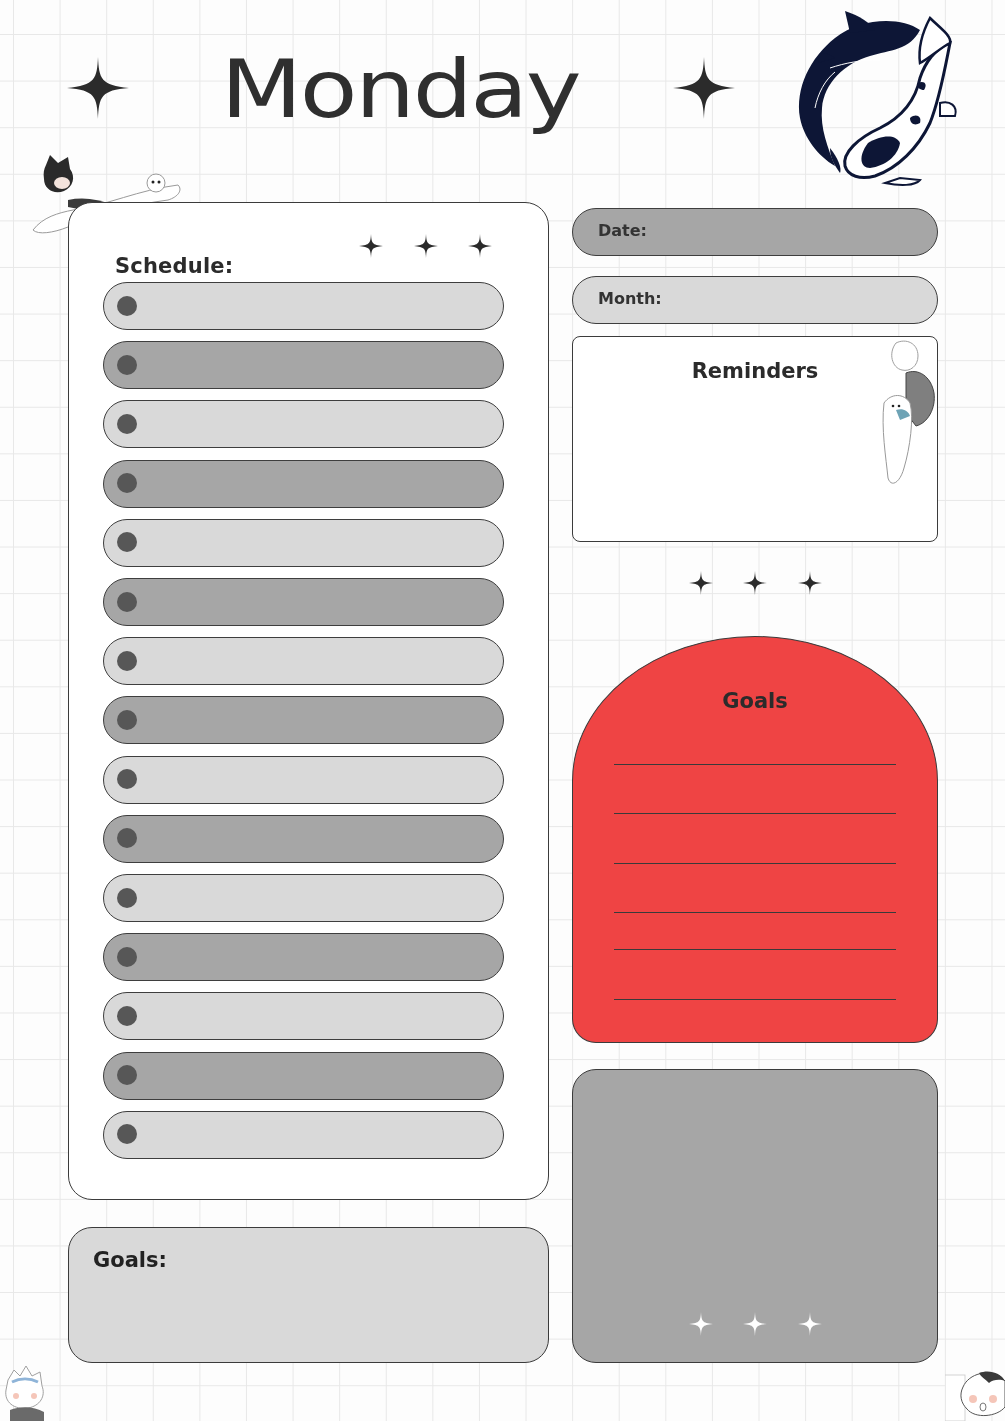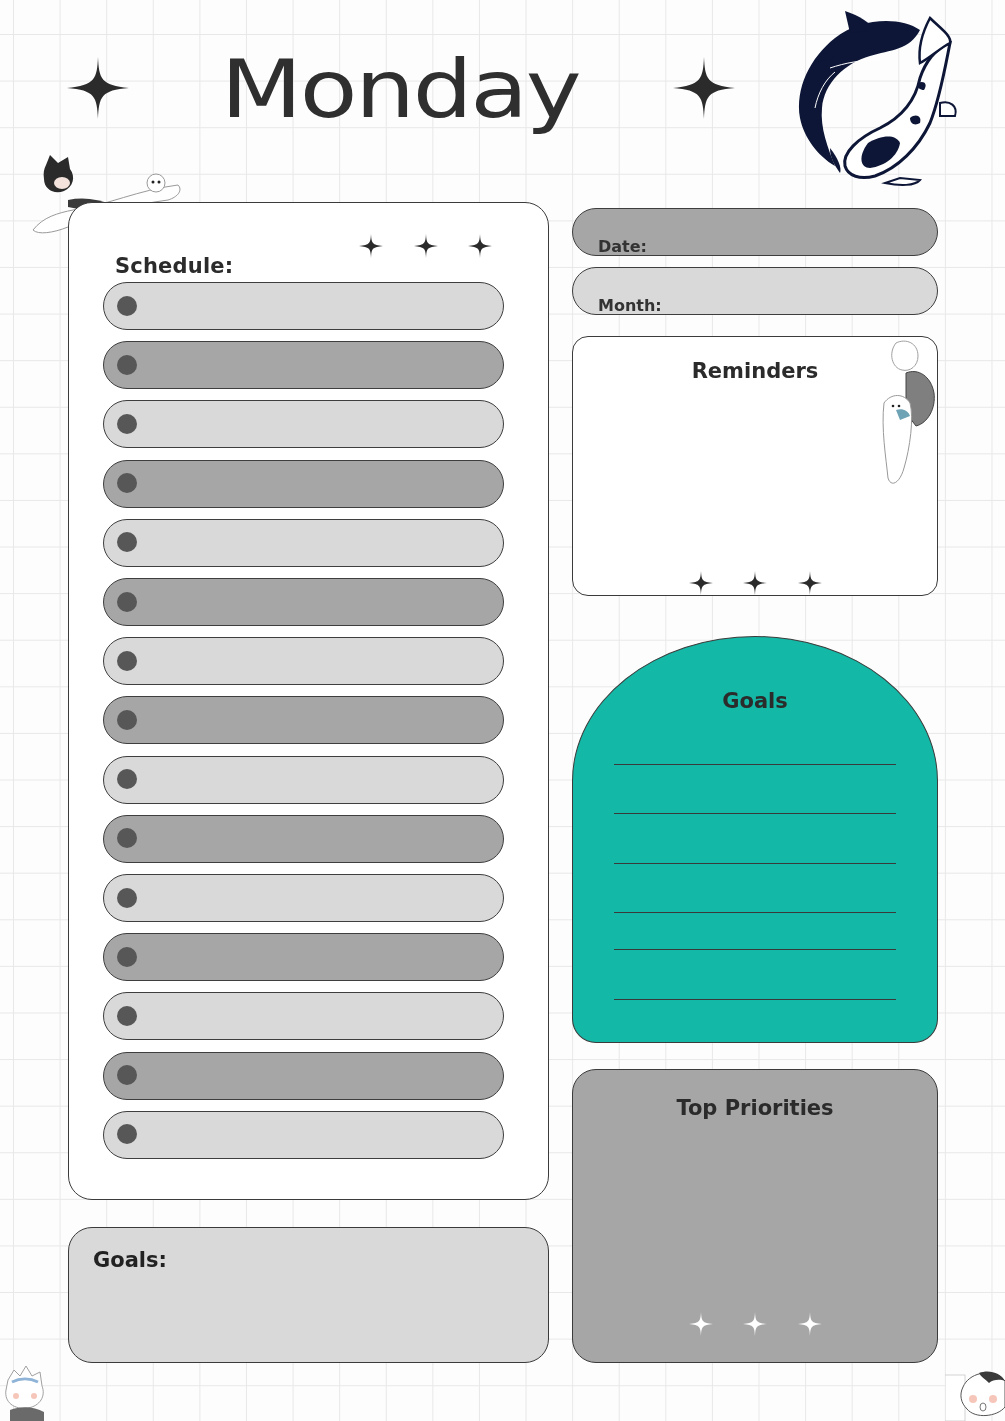--- a/index.html
+++ b/index.html
@@ -32,27 +32,27 @@
   .row.light { background: #d9d9d9; }
   .row.dark { background: #a6a6a6; }
   .row .dot {
     position: absolute; left: 13px; top: 12.5px; width: 20px; height: 20px;
     border-radius: 50%; background: #575757;
   }
   .pill {
     position: absolute; left: 572px; width: 366px; height: 48px;
     border: 1.5px solid #3e3e3e; border-radius: 24px; box-sizing: border-box;
   }
-  .pill .lbl { position: absolute; left: 25px; top: 12px; font-size: 16px; font-weight: 700; color: #333; margin-top: 16px; }
+  .pill .lbl { position: absolute; left: 25px; top: 12px; font-size: 16px; font-weight: 700; color: #333; }
   .date { top: 208px; background: #a6a6a6; }
-  .month { top: 267px; background: #d9d9d9; padding-left: 45px; }
-  .reminders { left: 572px; top: 336px; width: 366px; height: 260px; border-radius: 16px; background: #fff; }
+  .month { top: 276px; background: #d9d9d9; padding-left: 45px; }
+  .reminders { left: 572px; top: 336px; width: 366px; height: 206px; border-radius: 8px; background: #fff; }
   .panel-title { position: absolute; left: 0; width: 100%; text-align: center; font-size: 21px; font-weight: 700; color: #2b2b2b; }
   .goals {
-    left: 572px; top: 636px; width: 366px; height: 407px; background: #14b8a6;
+    left: 572px; top: 636px; width: 366px; height: 407px; background: #ef4444;
     border-radius: 183px 183px 24px 24px / 145px 145px 24px 24px;
   }
   .goal-line { position: absolute; left: 41px; width: 282px; height: 0; border-top: 1.5px solid #3a3a3a; }
   .priorities { left: 572px; top: 1069px; width: 366px; height: 294px; border-radius: 24px; background: #a6a6a6; }
   .notes { left: 68px; top: 1227px; width: 481px; height: 136px; border-radius: 24px; background: #d9d9d9; }
   .notes .lbl { position: absolute; left: 24px; top: 20px; font-size: 21px; font-weight: 700; color: #222; }
 </style>
 </head>
 <body>
 
@@ -201,21 +201,20 @@
   <div class="panel-title" style="top:52px">Goals</div>
   <div class="goal-line" style="top:127px"></div>
   <div class="goal-line" style="top:176px"></div>
   <div class="goal-line" style="top:226px"></div>
   <div class="goal-line" style="top:275px"></div>
   <div class="goal-line" style="top:312px"></div>
   <div class="goal-line" style="top:362px"></div>
 </div>
 
 <div class="panel priorities">
-  <div class="panel-title" style="top:26px">Top Priorities</div>
   <svg class="sparkle" style="left:116px;top:242px" width="24" height="24" viewBox="0 0 24 24">
     <path d="M12 0 C12.5 9 13 11 24 12 C13 13 12.5 15 12 24 C11.5 15 11 13 0 12 C11 11 11.5 9 12 0 Z" fill="#ffffff"></path>
   </svg>
   <svg class="sparkle" style="left:170px;top:242px" width="24" height="24" viewBox="0 0 24 24">
     <path d="M12 0 C12.5 9 13 11 24 12 C13 13 12.5 15 12 24 C11.5 15 11 13 0 12 C11 11 11.5 9 12 0 Z" fill="#ffffff"></path>
   </svg>
   <svg class="sparkle" style="left:225px;top:242px" width="24" height="24" viewBox="0 0 24 24">
     <path d="M12 0 C12.5 9 13 11 24 12 C13 13 12.5 15 12 24 C11.5 15 11 13 0 12 C11 11 11.5 9 12 0 Z" fill="#ffffff"></path>
   </svg>
 </div>

